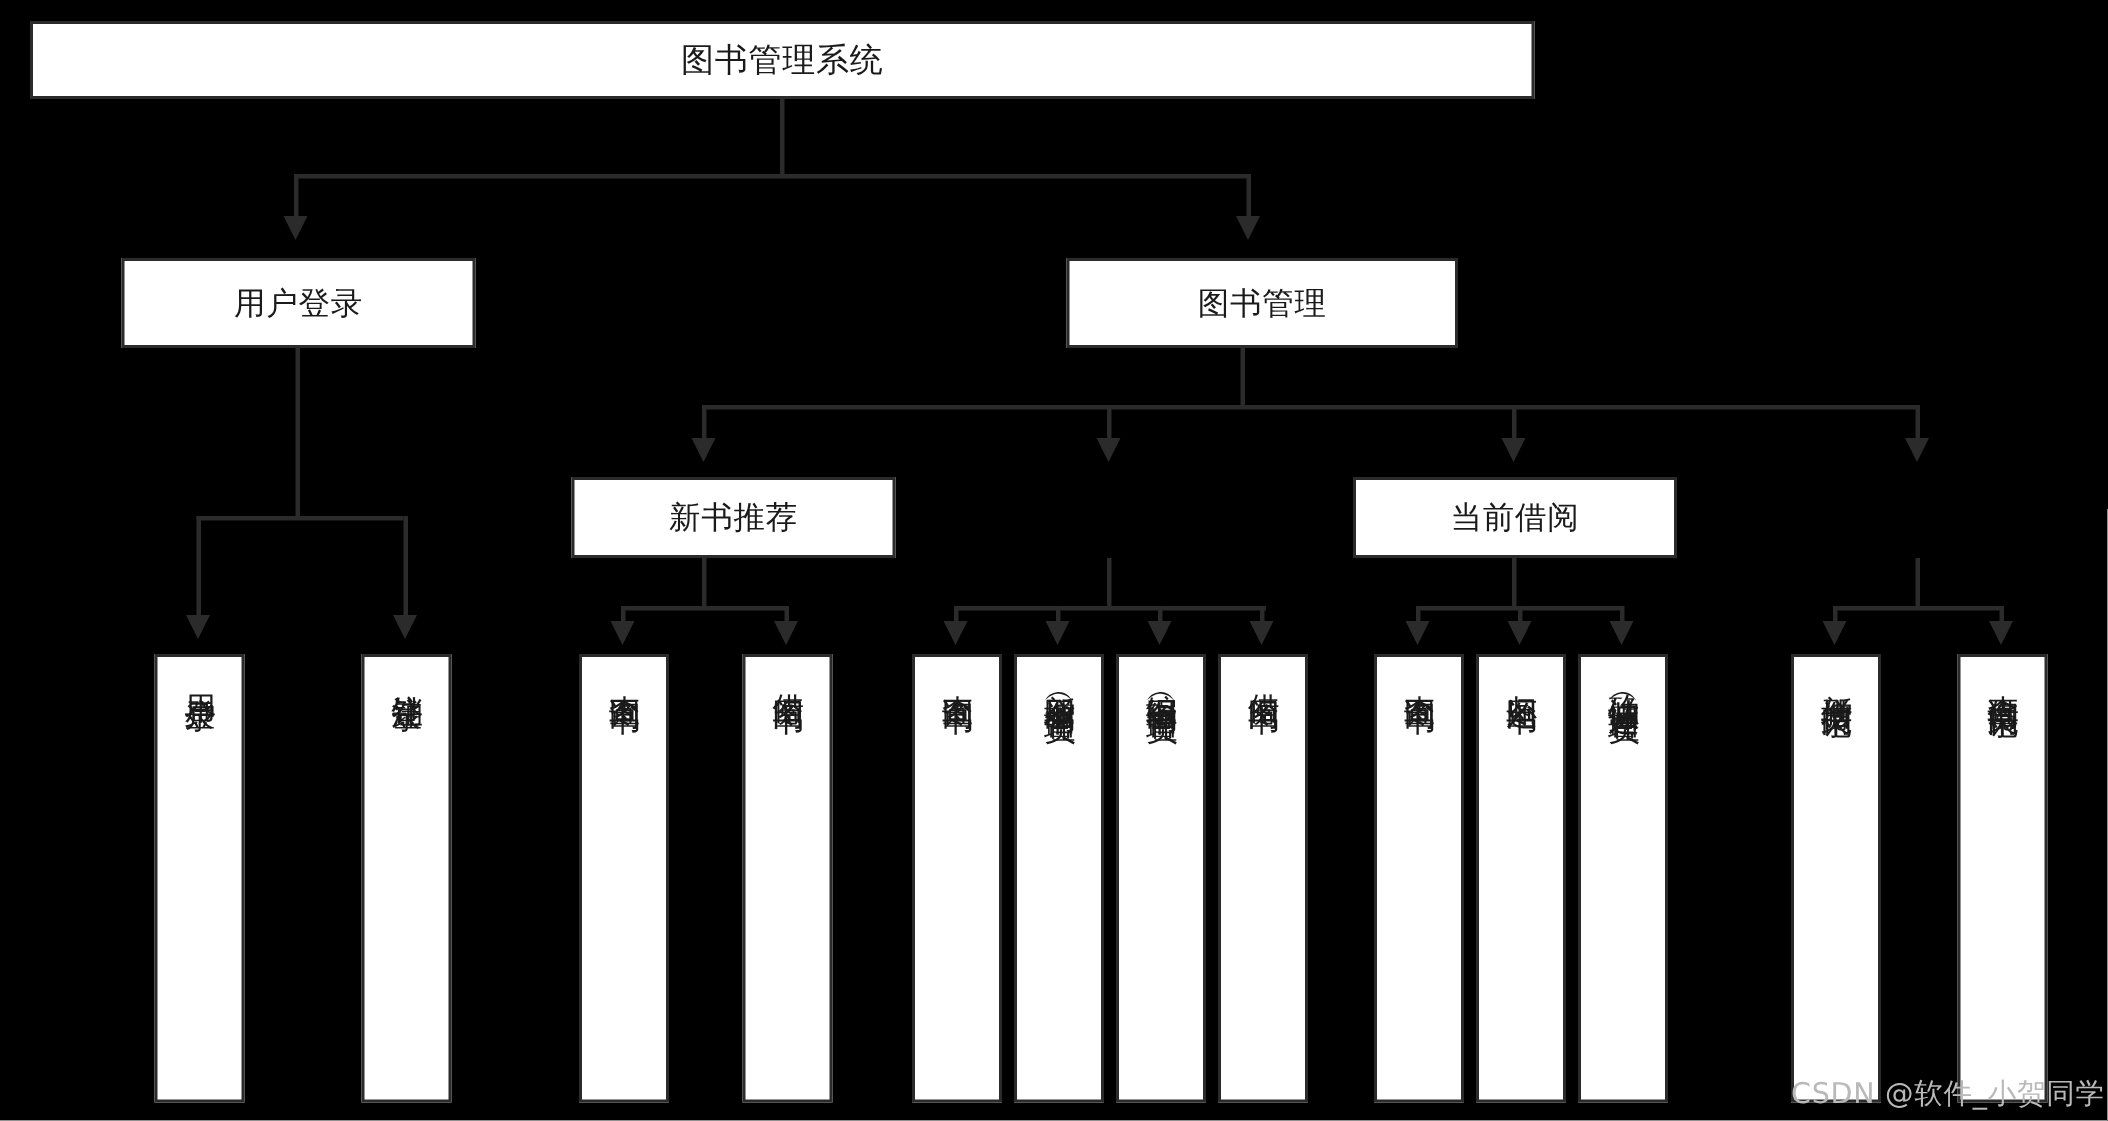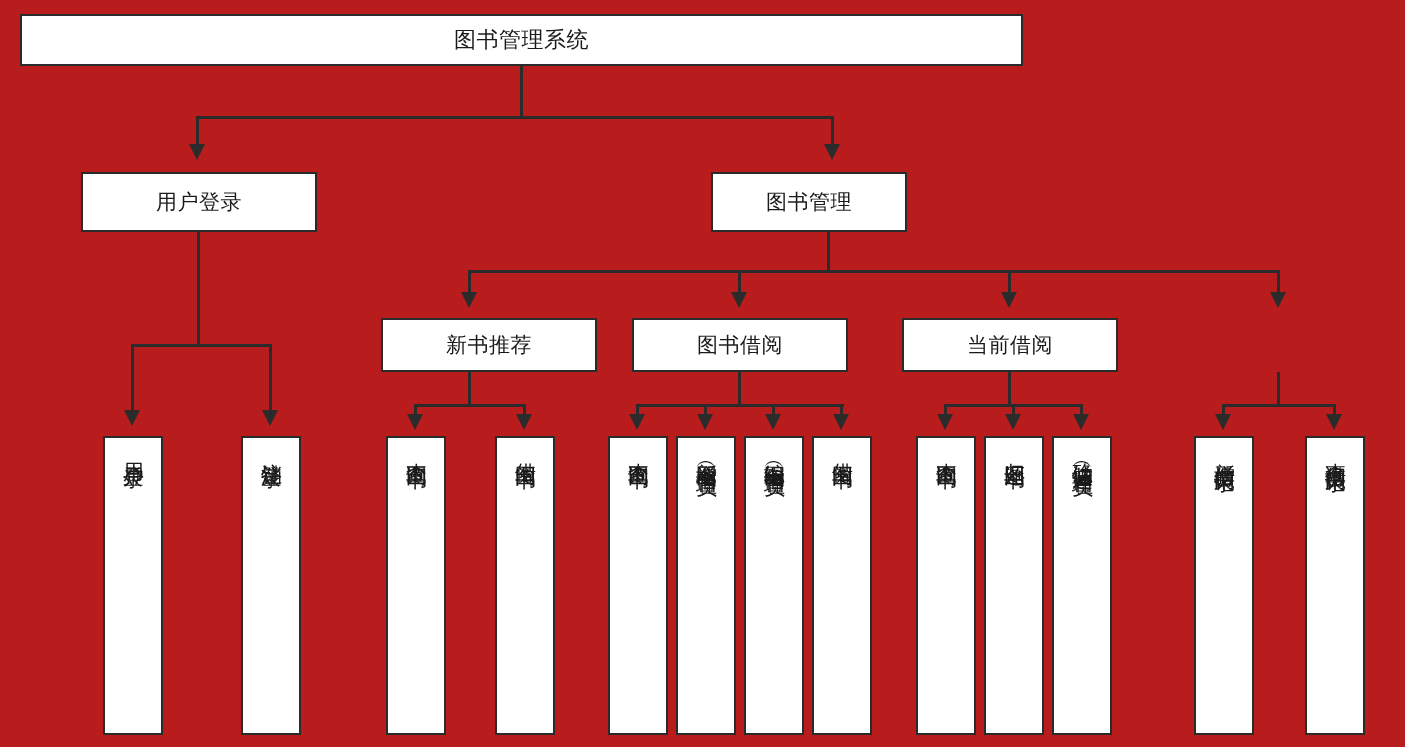--- a/index.html
+++ b/index.html
@@ -7,21 +7,21 @@
     padding: 0;
     background: #ffffff;
   }
   body {
     font-family: "DejaVu Sans", "Liberation Sans", sans-serif;
   }
   #canvas {
     position: relative;
     width: 1405px;
     height: 747px;
-    background: #b91c1c;
+    background: #000000;
     overflow: hidden;
     text-decoration: underline;
   }
   .node {
     position: absolute;
     box-sizing: border-box;
     background: #ffffff;
     border: 2px solid #2b2b2b;
     display: flex;
     align-items: center;
@@ -86,21 +86,21 @@
   <div class="edge h" style="left:196px; top:116px; width:638px; height:3px;"></div>
 
   <div class="edge v" style="left:196px; top:116px; width:3px; height:32px;"></div>
   <div class="arrow" style="left:189px; top:144px;"></div>
   <div class="edge v" style="left:831px; top:116px; width:3px; height:32px;"></div>
   <div class="arrow" style="left:824px; top:144px;"></div>
 
   <div class="node h" style="left:81px; top:172px; width:236px; height:60px;">
     <span>用户登录</span>
   </div>
-  <div class="node h" style="left:711px; top:172px; width:196px; height:60px;">
+  <div class="node h" style="left:711px; top:172px; width:261px; height:60px;">
     <span>图书管理</span>
   </div>
 
   <div class="edge v" style="left:197px; top:232px; width:3px; height:114px;"></div>
   <div class="edge h" style="left:131px; top:344px; width:138px; height:3px;"></div>
   <div class="edge v" style="left:131px; top:344px; width:3px; height:70px;"></div>
   <div class="arrow" style="left:124px; top:410px;"></div>
   <div class="edge v" style="left:269px; top:344px; width:3px; height:70px;"></div>
   <div class="arrow" style="left:262px; top:410px;"></div>
 
@@ -111,23 +111,20 @@
   <div class="edge v" style="left:738px; top:270px; width:3px; height:24px;"></div>
   <div class="arrow" style="left:731px; top:292px;"></div>
   <div class="edge v" style="left:1008px; top:270px; width:3px; height:24px;"></div>
   <div class="arrow" style="left:1001px; top:292px;"></div>
   <div class="edge v" style="left:1277px; top:270px; width:3px; height:24px;"></div>
   <div class="arrow" style="left:1270px; top:292px;"></div>
 
   <div class="node h" style="left:362px; top:318px; width:216px; height:54px;margin-left:19px;">
     <span>新书推荐</span>
   </div>
-  <div class="node h" style="left:632px; top:318px; width:216px; height:54px;">
-    <span>图书借阅</span>
-  </div>
   <div class="node h" style="left:902px; top:318px; width:216px; height:54px;">
     <span>当前借阅</span>
   </div>
 
   <div class="edge v" style="left:468px; top:372px; width:3px; height:34px;"></div>
   <div class="edge h" style="left:414px; top:404px; width:112px; height:3px;"></div>
   <div class="edge v" style="left:414px; top:404px; width:3px; height:12px;"></div>
   <div class="arrow" style="left:407px; top:414px;"></div>
   <div class="edge v" style="left:523px; top:404px; width:3px; height:12px;"></div>
   <div class="arrow" style="left:516px; top:414px;"></div>
@@ -196,14 +193,15 @@
     <span class="vtext">确认归还（管理员）</span>
   </div>
 
   <div class="node v" style="left:1194px; top:436px; width:60px; height:299px;">
     <span class="vtext">新增借阅记录</span>
   </div>
   <div class="node v" style="left:1305px; top:436px; width:60px; height:299px;">
     <span class="vtext">查询借阅记录</span>
   </div>
 
+  <div class="watermark" style="left:1194px; top:716px;">CSDN @软件_小贺同学</div>
 
 </div>
 
 </body></html>

